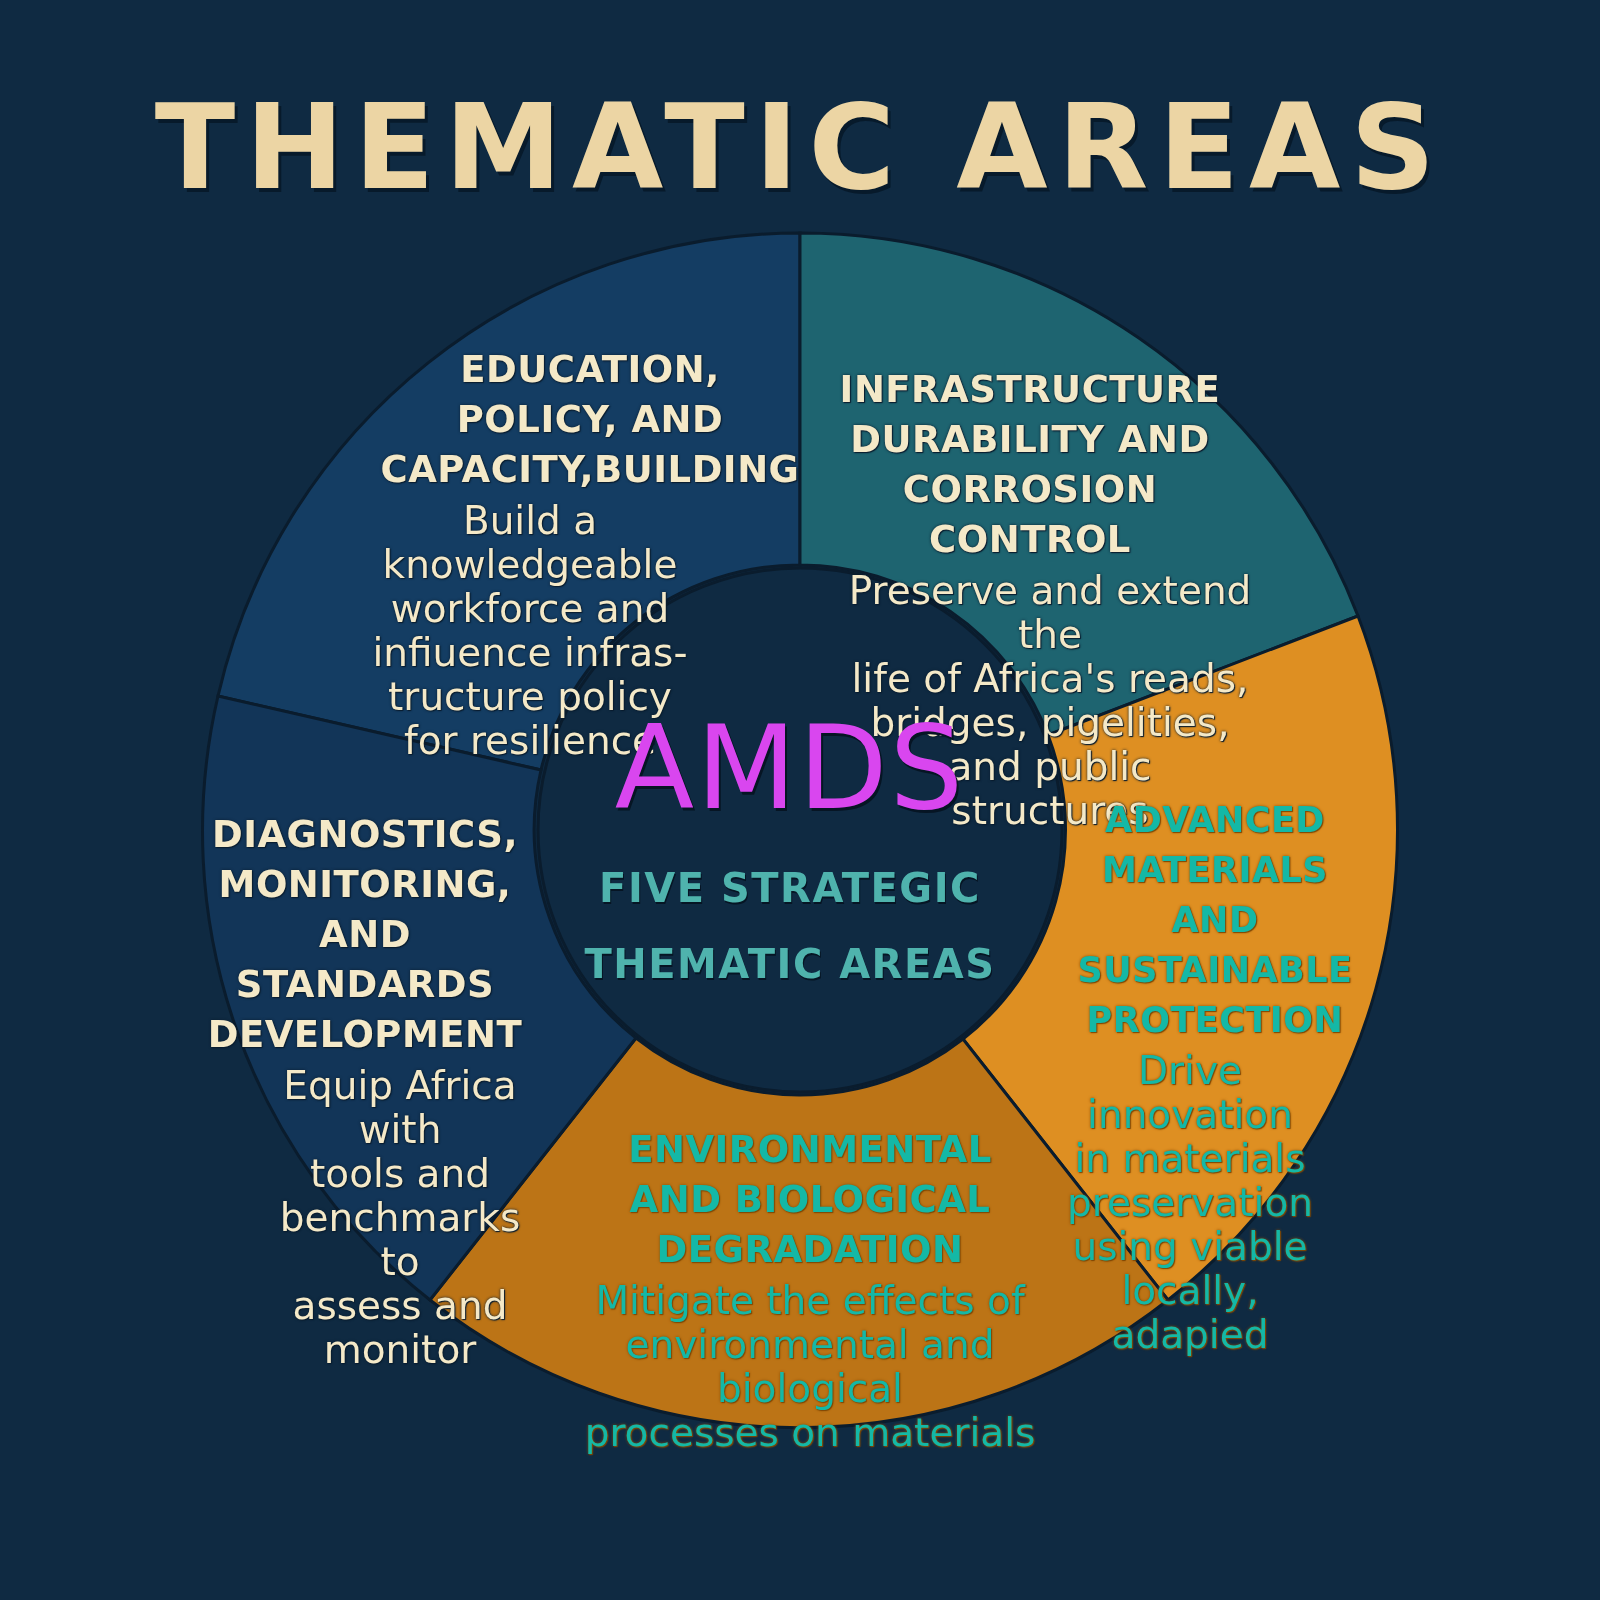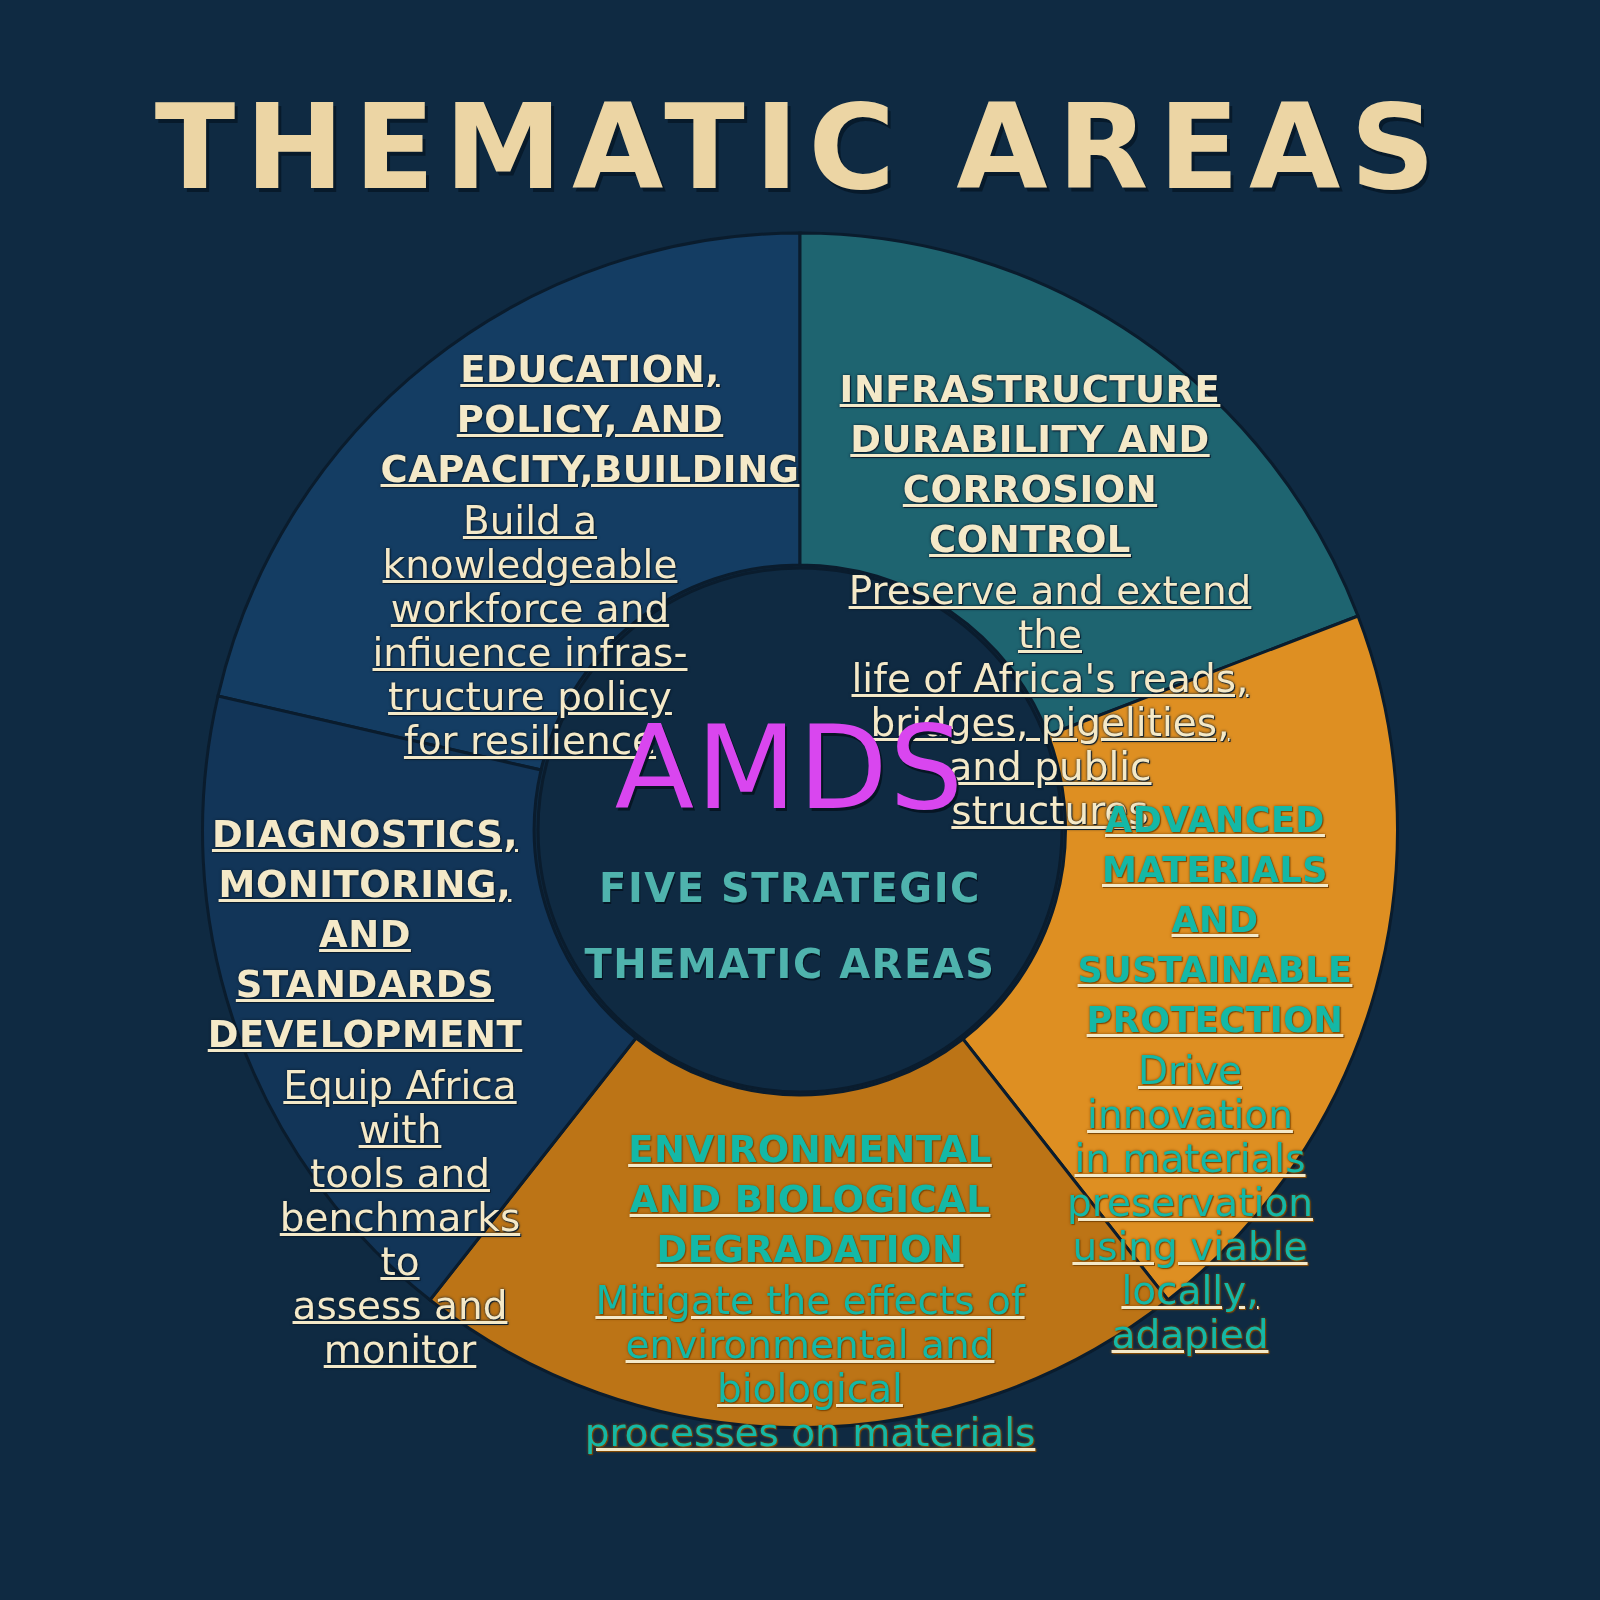--- a/index.html
+++ b/index.html
@@ -12,21 +12,20 @@
   .title {
     position:absolute; left:0; top:78px; width:1600px; text-align:center;
     font-family:"DejaVu Sans", sans-serif; font-weight:700;
     font-size:118px; letter-spacing:10px; color:#ecd5a4;
     text-shadow: 3px 4px 0 #071a2b;
   }
   svg.wheel { position:absolute; left:0; top:0; }
   .seg-label {
     position:absolute; text-align:center; color:#f4e9c8;
     text-shadow: 0 0 3px #0a1d2f, 1px 1px 1px #0a1d2f;
-    text-decoration: underline;
   }
   .seg-label .h {
     font-weight:700; font-size:37px; line-height:50px; letter-spacing:0.5px;
     white-space:pre-line; display:block;
   }
   .seg-label .d {
     font-size:39px; line-height:44px; white-space:pre-line; display:block;
     margin-top:4px;
   }
   .orange .h, .orange .d { color:#14b8a6; text-shadow:0 0 3px #8a4e06, 1px 1px 1px #7a4504; }

